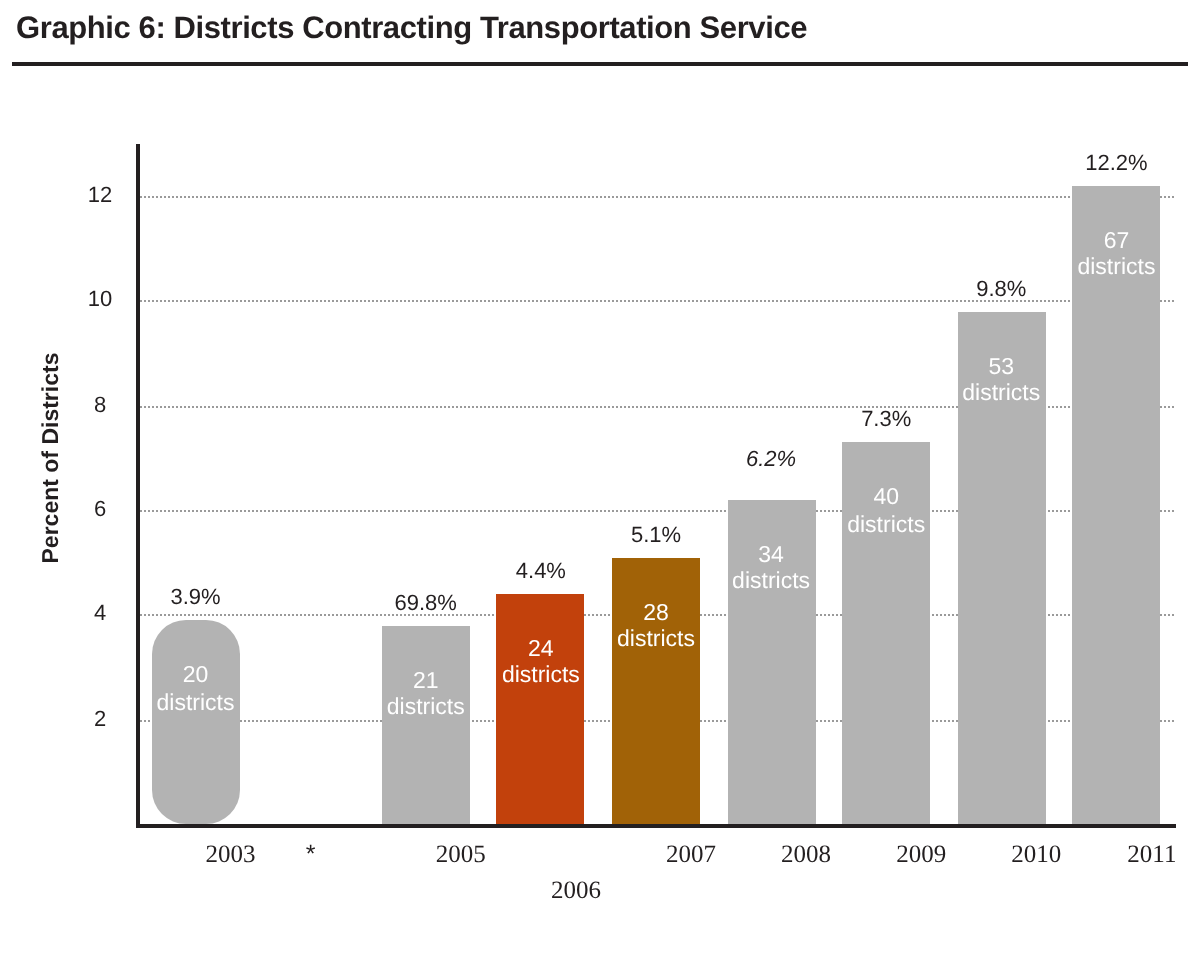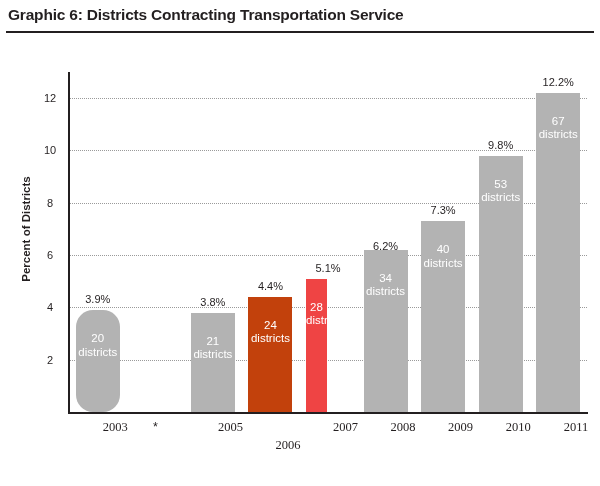--- a/index.html
+++ b/index.html
@@ -198,42 +198,42 @@
             <div>districts</div>
           </div>
         </div>
         <div class="bar-top-label" style="left: -1.22222px; top: 221px;">3.9%</div>
         <div class="bar" style="left: 121.889px; width: 44px; height: 99.3846px; background: rgb(179, 179, 179);">
           <div class="bar-inner-label" style="top: 22px;">
             <div>21</div>
             <div>districts</div>
           </div>
         </div>
-        <div class="bar-top-label" style="left: 113.889px; top: 223.615px;">3.8%</div>
+        <div class="bar-top-label" style="left: 113.889px; top: 223.615px;">69.8%</div>
         <div class="bar" style="left: 179.444px; width: 44px; height: 115.077px; background: #c2410c;">
           <div class="bar-inner-label" style="top: 22px;">
             <div>24</div>
             <div>districts</div>
           </div>
         </div>
         <div class="bar-top-label" style="left: 171.444px; top: 207.923px;">4.4%</div>
-        <div class="bar" style="left: 237px; width: 21px; height: 133.385px; background: #ef4444;">
+        <div class="bar" style="left: 237px; width: 44px; height: 133.385px; background: #a16207;">
           <div class="bar-inner-label" style="top: 22px;">
             <div>28</div>
             <div>districts</div>
           </div>
         </div>
         <div class="bar-top-label" style="left: 229px; top: 189.615px;">5.1%</div>
         <div class="bar" style="left: 294.556px; width: 44px; height: 162.154px; background: rgb(179, 179, 179);">
           <div class="bar-inner-label" style="top: 22px;">
             <div>34</div>
             <div>districts</div>
           </div>
         </div>
-        <div class="bar-top-label" style="left: 286.556px; top: 168px;">6.2%</div>
+        <div class="bar-top-label" style="left: 286.556px; top: 152px; font-style: italic;">6.2%</div>
         <div class="bar" style="left: 352.111px; width: 44px; height: 190.923px; background: rgb(179, 179, 179);">
           <div class="bar-inner-label" style="top: 22px;">
             <div>40</div>
             <div>districts</div>
           </div>
         </div>
         <div class="bar-top-label" style="left: 344.111px; top: 132.077px;">7.3%</div>
         <div class="bar" style="left: 409.667px; width: 44px; height: 256.308px; background: rgb(179, 179, 179);">
           <div class="bar-inner-label" style="top: 22px;">
             <div>53</div>

